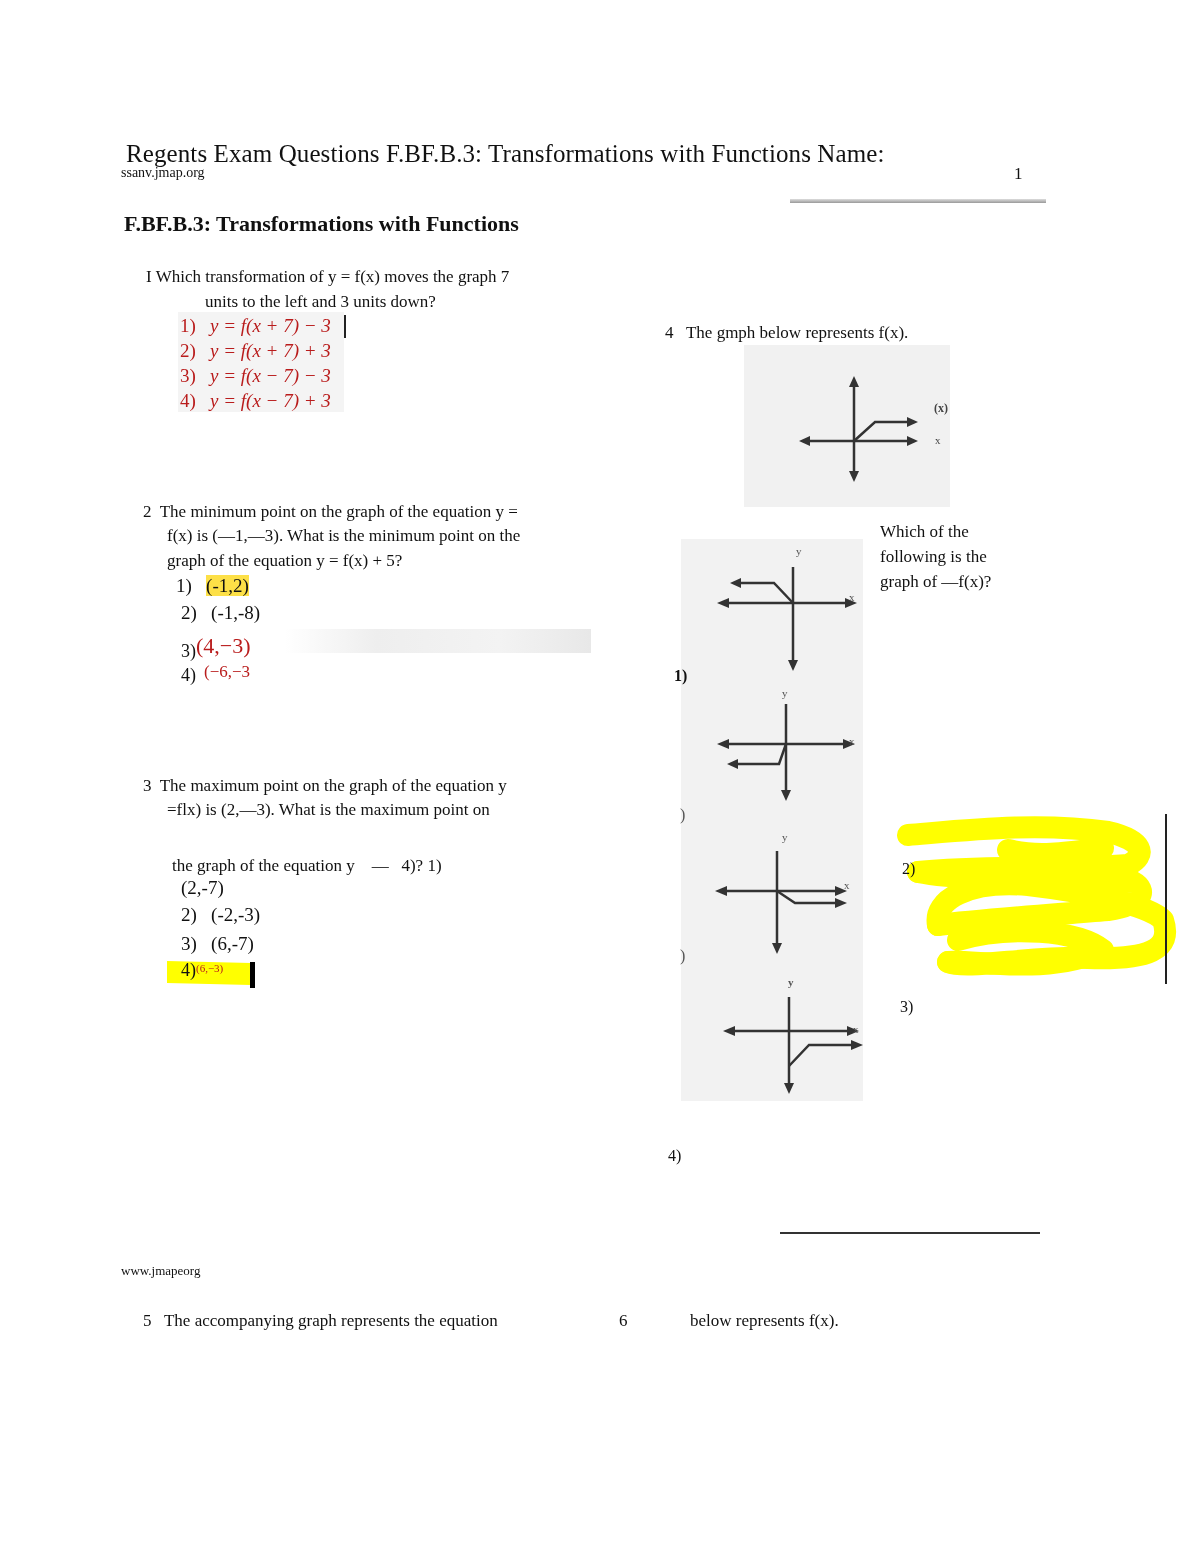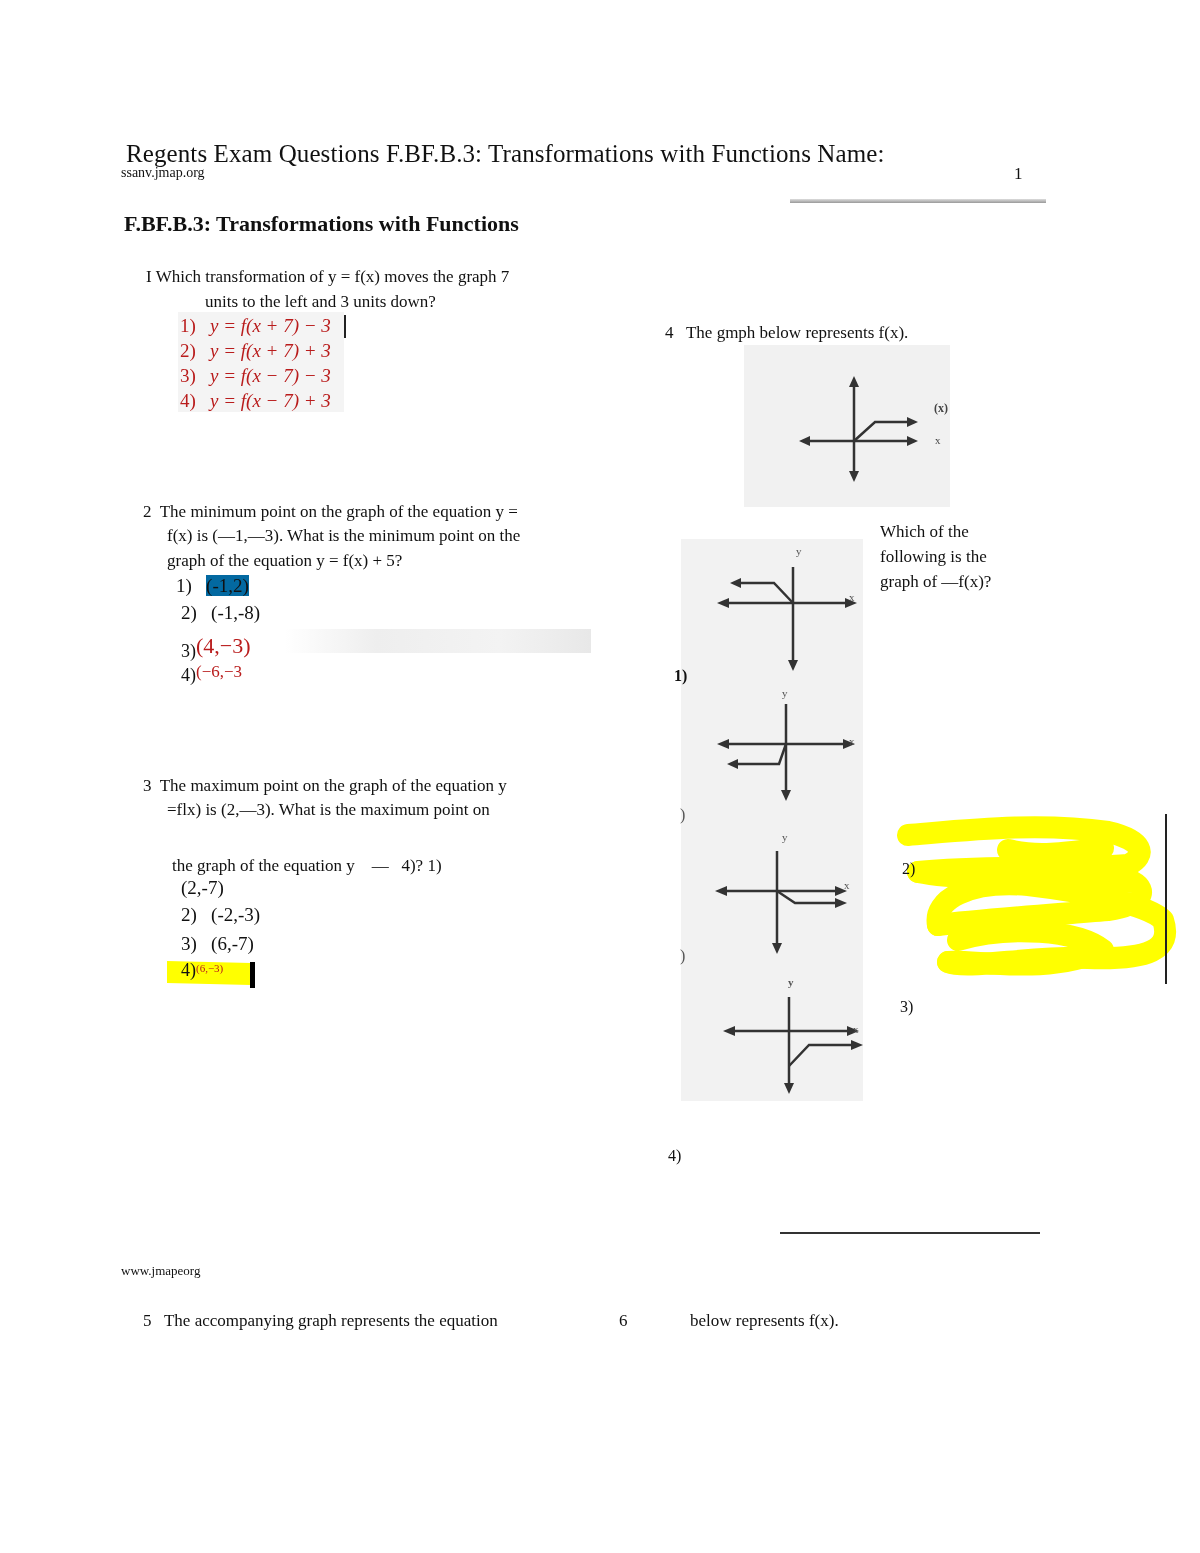--- a/index.html
+++ b/index.html
@@ -4,21 +4,21 @@
 <style>
   html, body { margin:0; padding:0; background:#fff; }
   body { width:1200px; height:1553px; position:relative; overflow:hidden;
          font-family:"Liberation Serif", "DejaVu Serif", serif; color:#111; }
   .abs { position:absolute; }
   .t16 { font-size:17px; line-height:25px; }
   .hdr { font-size:25px; letter-spacing:0.1px; }
   .small { font-size:14px; }
   .h1 { font-size:22px; font-weight:bold; }
   .scan { color:#b91c1c; font-size:19px; font-family:"Liberation Serif", serif; }
-  .hl { background:#0369a1; }
+  .hl { background:#fde047; }
   .graph { background:#f1f1f1; }
   .graph svg { display:block; }
   .scrib { position:absolute; }
 </style>
 </head>
 <body>
 
 <div class="abs hdr" style="left:126px;top:140px;">Regents Exam Questions F.BF.B.3: Transformations with Functions Name:</div>
 <div class="abs small" style="left:121px;top:165px;">ssanv.jmap.org</div>
 <div class="abs" style="left:1014px;top:164px;font-size:17px;">1</div>
@@ -56,21 +56,21 @@
   </div>
   <div class="abs" style="left:181px;top:602px;font-size:19px;">
     <span>2)</span>&nbsp;&nbsp;
     <span>(-1,-8)</span>
   </div>
   <div class="abs" style="left:285px;top:629px;width:306px;height:24px;background:linear-gradient(90deg,#fff,#eee 30%,#f3f3f3 70%,#e8e8e8);"></div>
   <div class="abs" style="left:181px;top:633px;font-size:18px;">
     <span>3)</span><span class="scan" style="font-size:22px;vertical-align:4px;">(4,−3)</span>
   </div>
   <div class="abs" style="left:181px;top:662px;font-size:18px;">
-    <span>4)</span><span class="scan" style="font-size:17px;vertical-align:4px;">(−6,−3</span>
+    <span>4)</span><span class="scan" style="font-size:17px;vertical-align:4px;margin-left:8px;">(−6,−3</span>
   </div>
 </div>
 
 <div>
   <div class="abs t16" style="left:143px;top:773px;">
     <span>3</span>&nbsp;
     <span>The maximum point on the graph of the equation y</span>
   </div>
   <div class="abs t16" style="left:167px;top:797px;">=flx) is (2,—3). What is the maximum point on</div>
   <div class="abs t16" style="left:172px;top:853px;">

